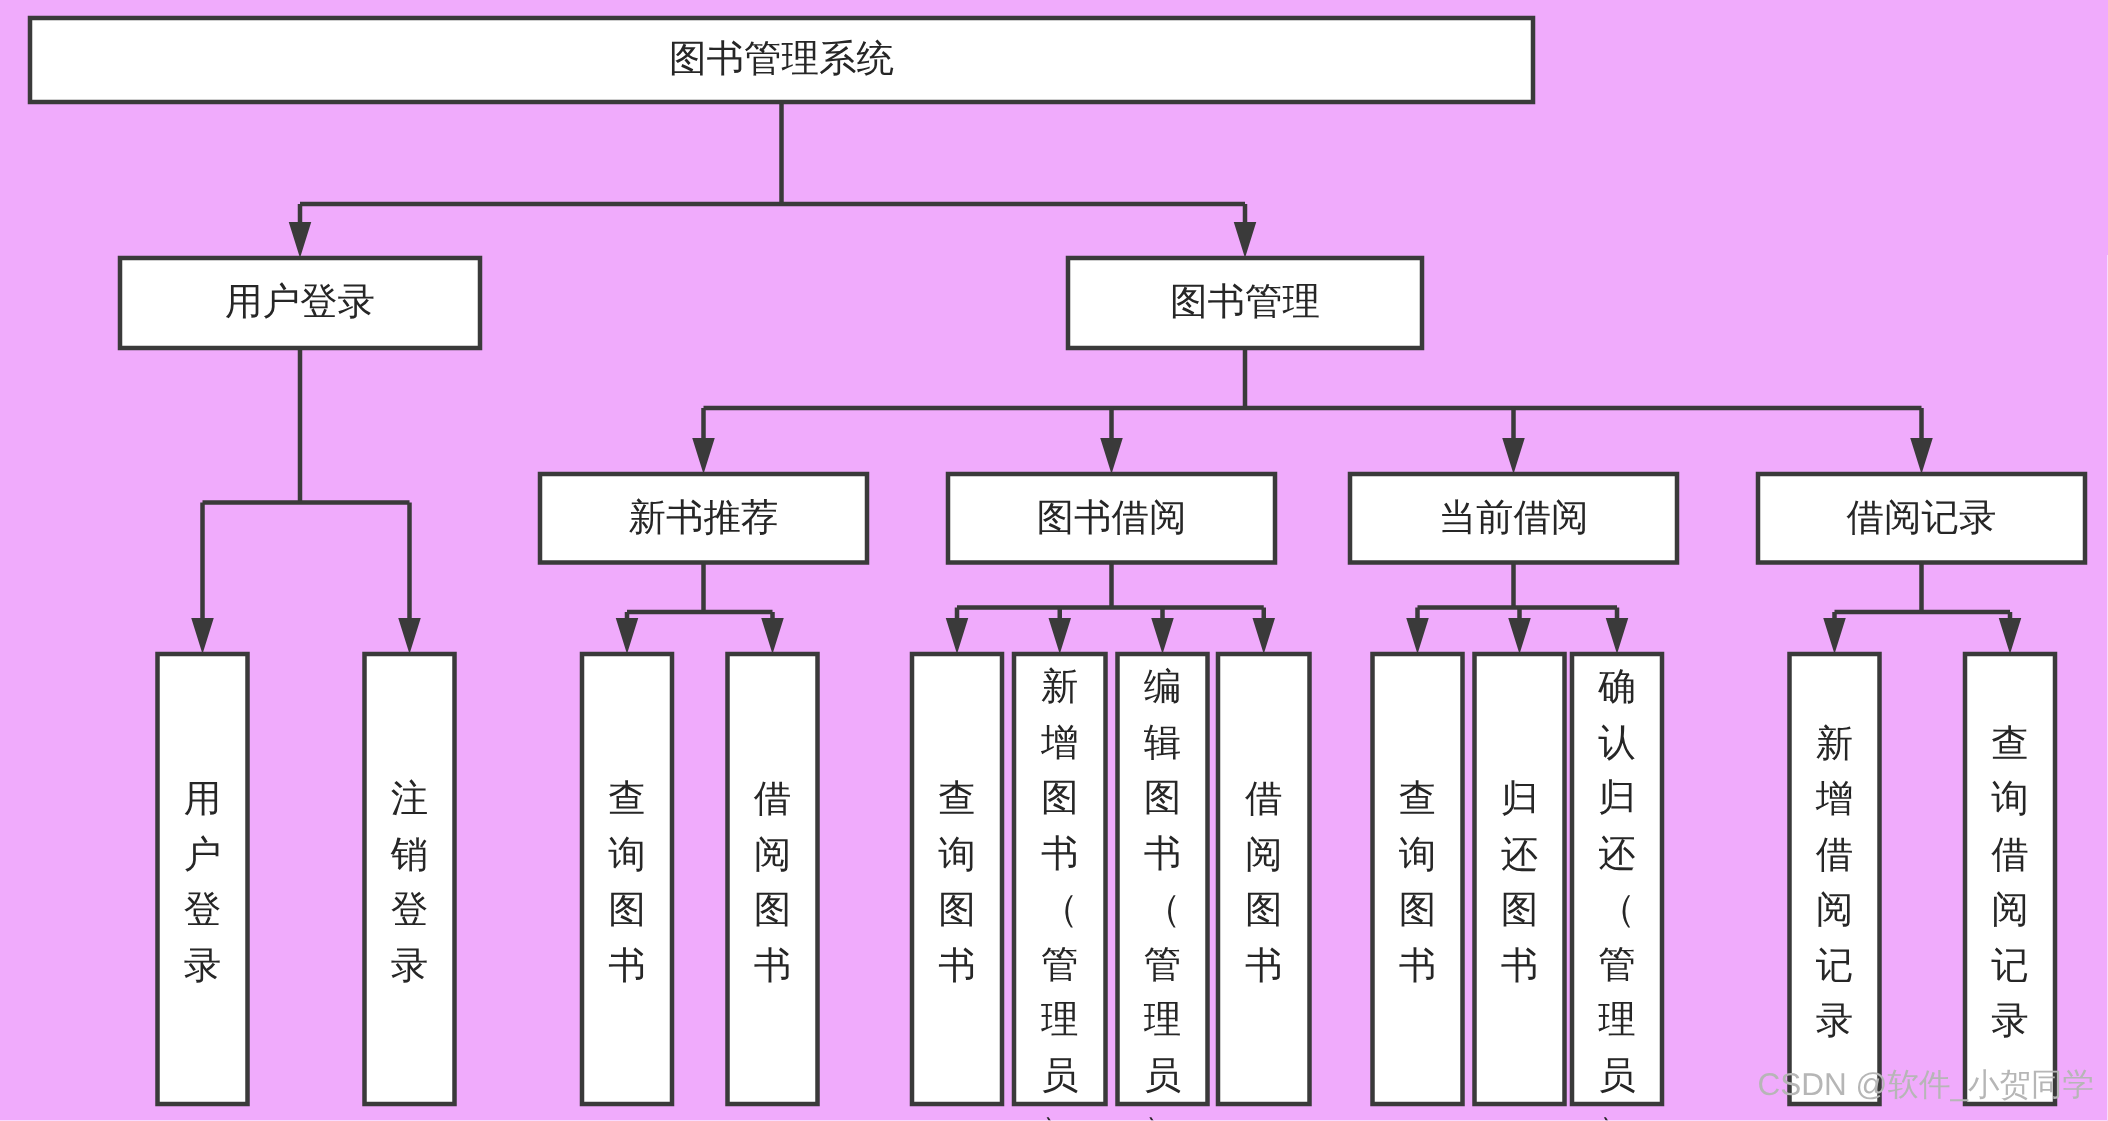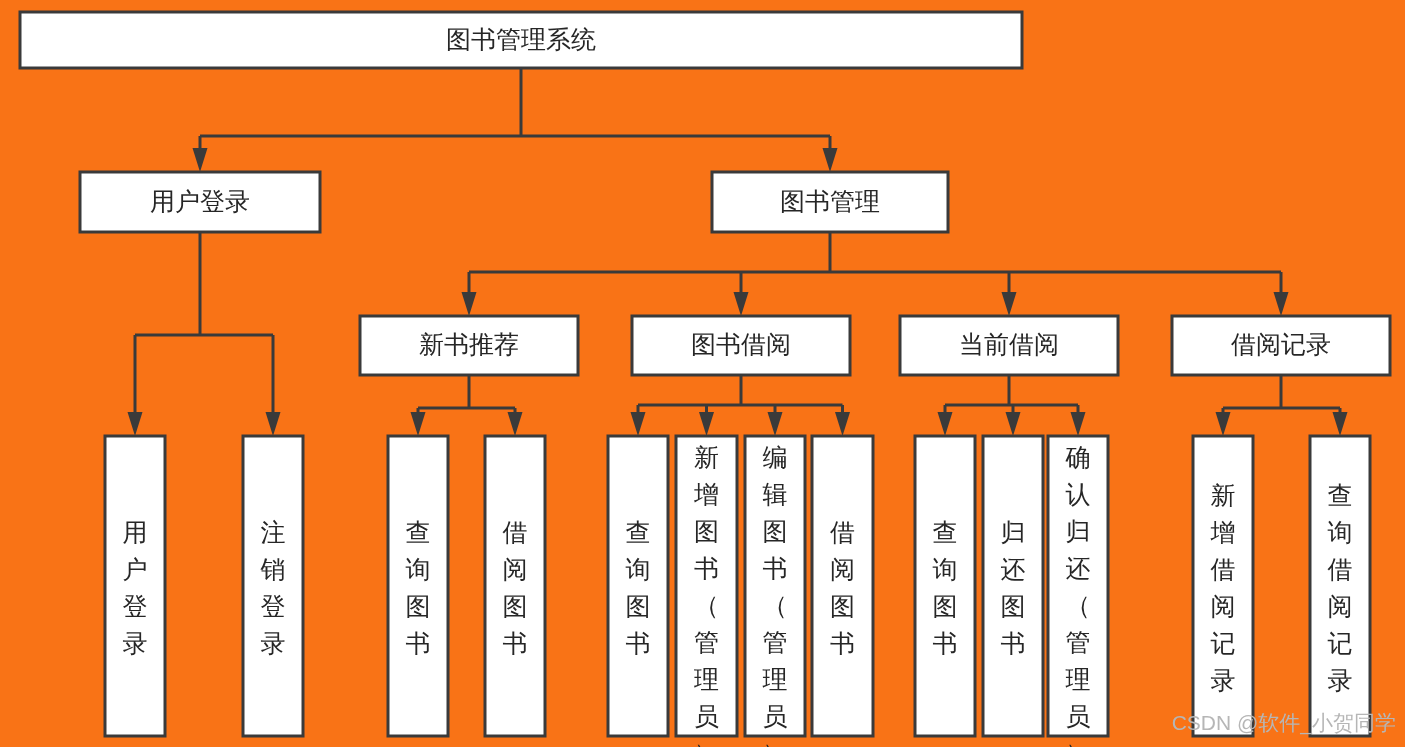--- a/index.html
+++ b/index.html
@@ -8,21 +8,21 @@
     padding: 0;
     background: #ffffff;
   }
   body {
     font-family: "Liberation Sans", "DejaVu Sans", sans-serif;
   }
   #diagram-root {
     position: relative;
     width: 1405px;
     height: 747px;
-    background: #f97316;
+    background: #f0abfc;
     overflow: hidden;
     text-decoration: underline;
   }
   svg#tree-svg {
     position: absolute;
     left: 0;
     top: 0;
     width: 1405px;
     height: 747px;
     display: block;

